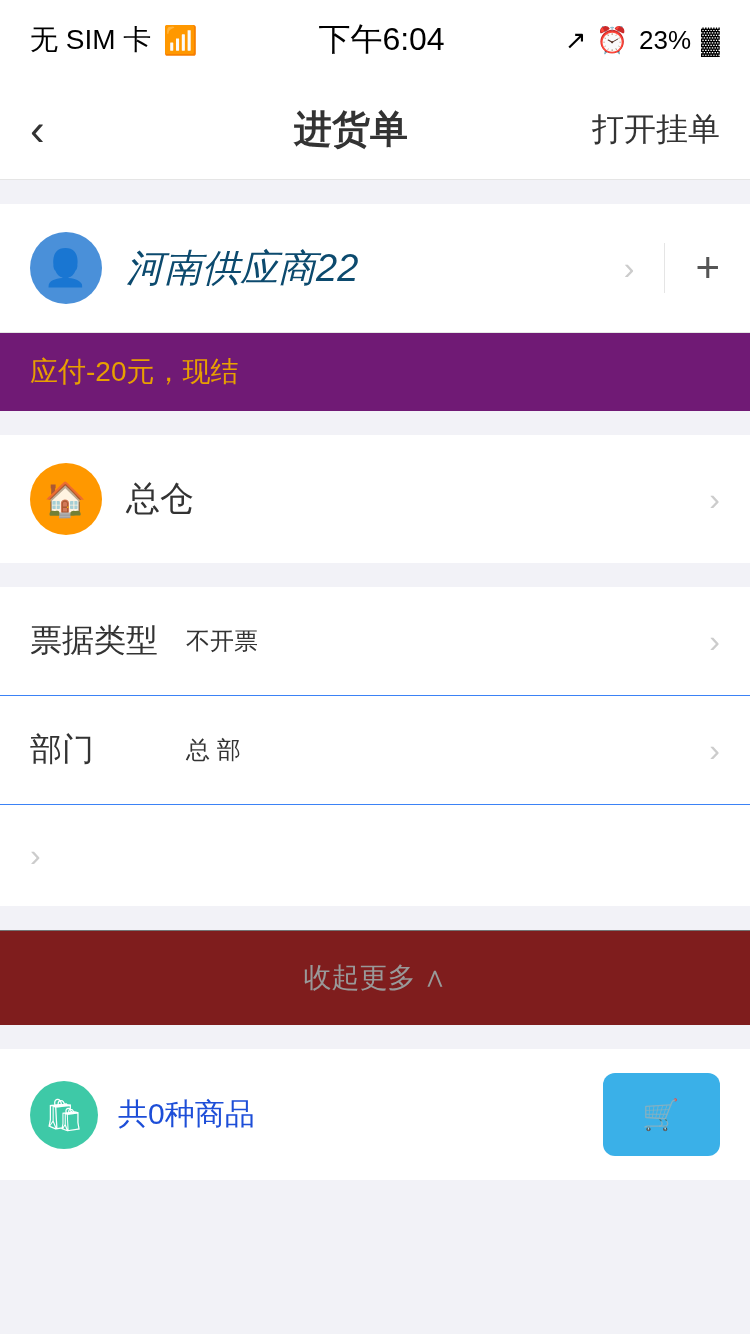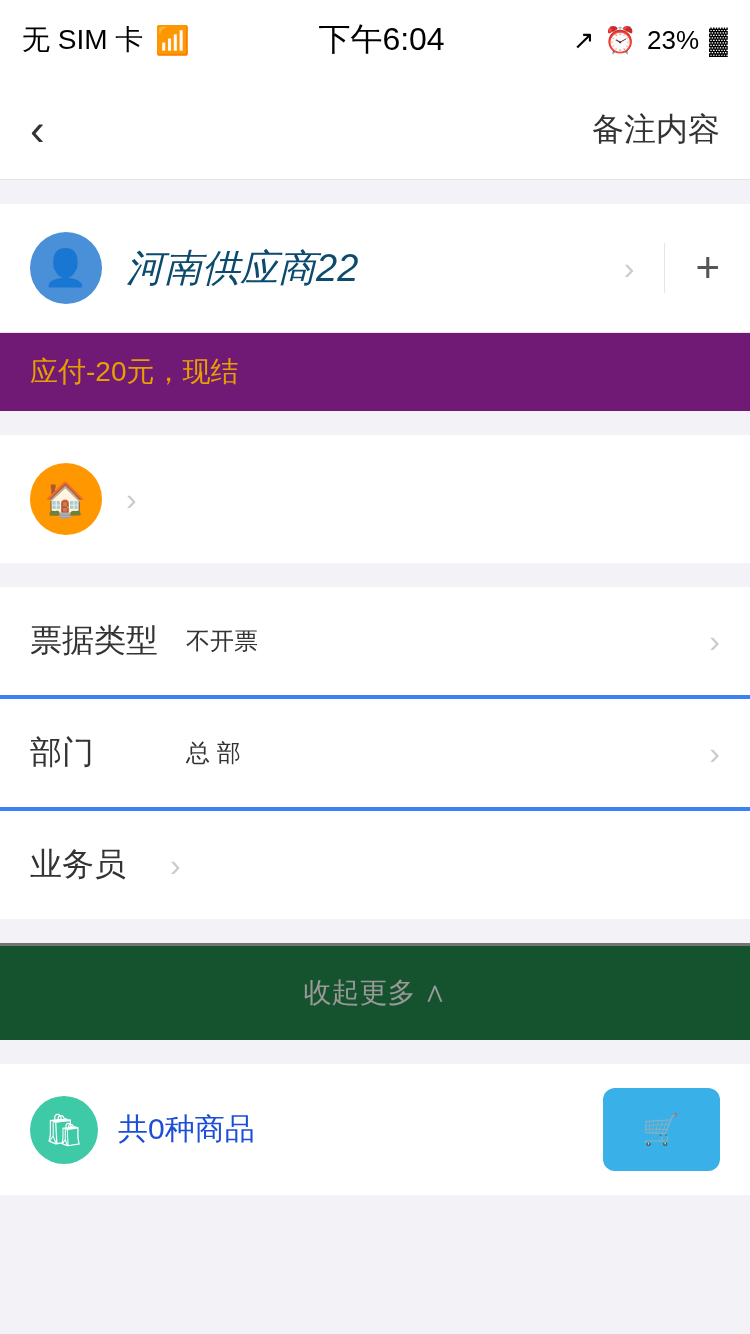--- a/index.html
+++ b/index.html
@@ -15,21 +15,21 @@
     }
 
     
     .status-bar {
       width: 100%;
       height: 80px;
       background: #fff;
       display: flex;
       align-items: center;
       justify-content: space-between;
-      padding: 0 22px;
+      padding: 0 30px;
       font-size: 28px;
       color: #000;
     }
     .status-bar-left {
       display: flex;
       align-items: center;
       gap: 12px;
       font-size: 28px;
       font-weight: 500;
     }
@@ -177,21 +177,21 @@
 
     
     .form-section {
       background: #fff;
       margin-top: 24px;
     }
     .form-row {
       display: flex;
       align-items: center;
       padding: 32px 30px;
-      border-bottom: 4px solid #3b82f6;
+      border-bottom: 1px solid #3b82f6;
       min-height: 100px;
     }
     .form-row:last-child {
       border-bottom: none;
     }
     .form-label {
       font-size: 32px;
       color: #333;
       width: 140px;
       flex-shrink: 0;
@@ -201,27 +201,27 @@
       font-size: 24px;
       color: #333;
       padding-left: 16px;
     }
     .form-value.placeholder {
       color: #ccc;
     }
 
     
     .collapse-section {
-      background: #14532d;
+      background: #7f1d1d;
       margin-top: 24px;
       display: flex;
       justify-content: center;
       align-items: center;
       padding: 28px;
-      border-top: 3px solid #737373;
+      border-top: 1px solid #737373;
     }
     .collapse-btn {
       font-size: 28px;
       color: #999;
       display: flex;
       align-items: center;
       gap: 8px;
     }
 
     
@@ -289,21 +289,22 @@
   <div class="status-bar-right">
     <span>↗</span>
     <span>⏰</span>
     <span>23%</span>
     <span>▓</span>
   </div>
 </div>
 
 <div class="nav-bar">
   <div class="nav-back">‹</div>
-  <div class="nav-action">备注内容</div>
+  <div class="nav-title">进货单</div>
+  <div class="nav-action">打开挂单</div>
 </div>
 
 <div class="content">
 
   <div class="section-gap"></div>
 
   <div class="supplier-section">
     <div class="supplier-row">
       <div class="supplier-avatar">
         <span class="avatar-person">👤</span>
@@ -317,40 +318,40 @@
     </div>
 
     <div class="notice-banner">应付-20元，现结</div>
   </div>
 
   <div class="warehouse-section">
     <div class="warehouse-row">
       <div class="warehouse-icon">
         <span class="warehouse-emoji">🏠</span>
       </div>
+      <div class="warehouse-name">总仓</div>
       <span class="chevron-right">›</span>
     </div>
   </div>
 
   <div class="form-section">
 
     <div class="form-row">
       <div class="form-label">票据类型</div>
       <div class="form-value">不开票</div>
       <span class="chevron-right">›</span>
     </div>
 
     <div class="form-row">
       <div class="form-label">部门</div>
       <div class="form-value">总 部</div>
       <span class="chevron-right">›</span>
     </div>
 
     <div class="form-row">
-      <div class="form-label">业务员</div>
       <span class="chevron-right">›</span>
     </div>
 
 
   </div>
 
   <div class="collapse-section">
     <div class="collapse-btn">收起更多 ∧</div>
   </div>
 

